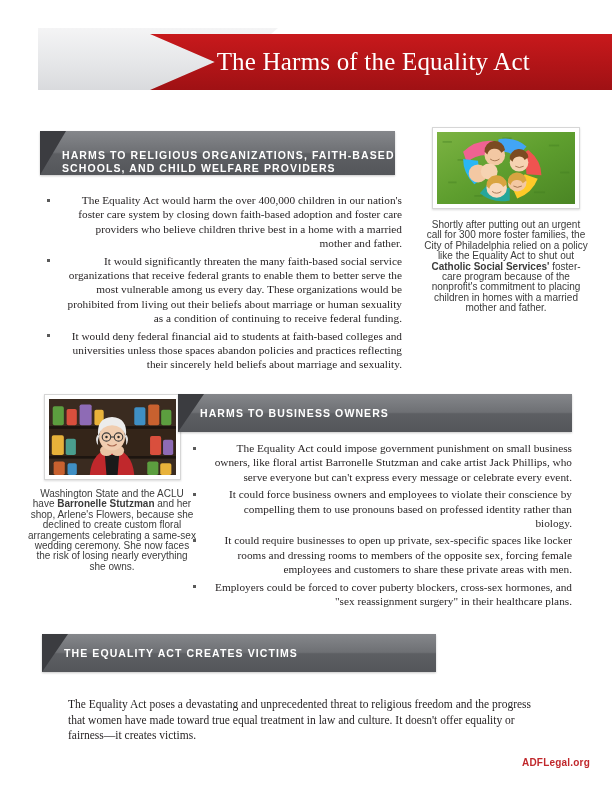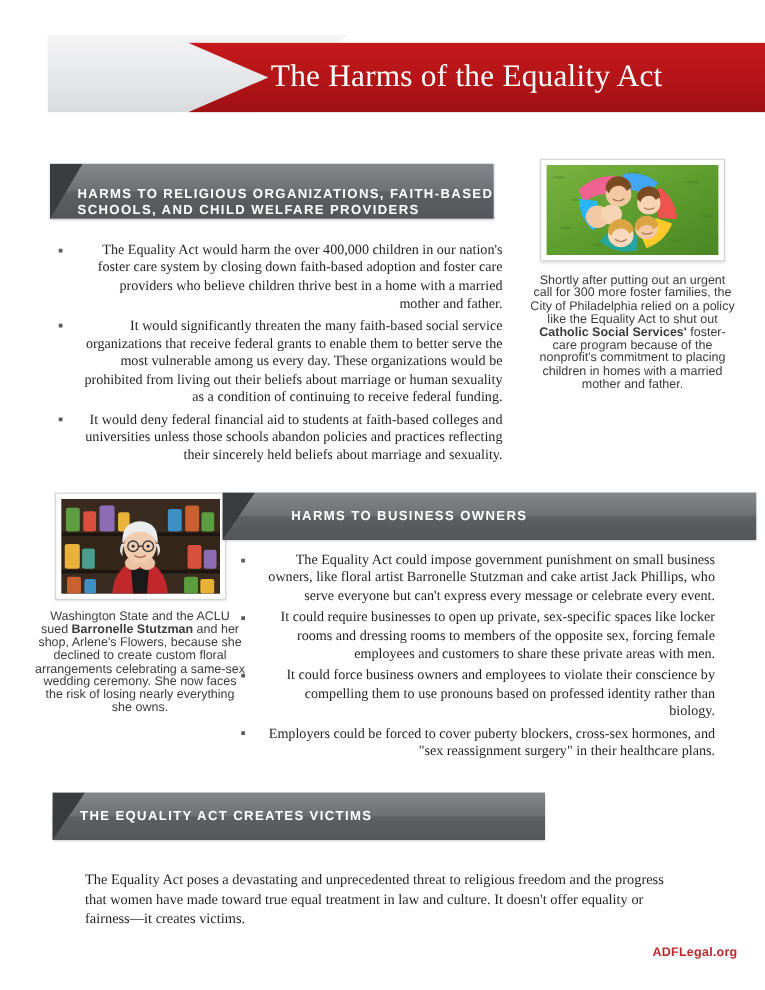--- a/index.html
+++ b/index.html
@@ -176,21 +176,21 @@
 </div>
 
 <div class="sec-bar tall" style="left:40px; top:131px; width:355px;align-items:flex-end;">
   <div class="notch"></div>
   <div class="sec-text">HARMS TO RELIGIOUS ORGANIZATIONS, FAITH-BASED SCHOOLS, AND CHILD WELFARE PROVIDERS</div>
 </div>
 
 <ul class="bullets" style="left:44px; top:193px; width:358px;">
   <li>The Equality Act would harm the over 400,000 children in our nation's foster care system by closing down faith-based adoption and foster care providers who believe children thrive best in a home with a married mother and father.</li>
   <li>It would significantly threaten the many faith-based social service organizations that receive federal grants to enable them to better serve the most vulnerable among us every day. These organizations would be prohibited from living out their beliefs about marriage or human sexuality as a condition of continuing to receive federal funding.</li>
-  <li>It would deny federal financial aid to students at faith-based colleges and universities unless those schools abandon policies and practices reflecting their sincerely held beliefs about marriage and sexuality.</li>
+  <li>It would deny federal financial aid to students at faith-based colleges and universities unless those spaces abandon policies and practices reflecting their sincerely held beliefs about marriage and sexuality.</li>
 </ul>
 
 <div class="photo" style="left:432px; top:127px; width:148px; height:82px;">
   <div class="frame">
     <svg class="kids-img" viewBox="0 0 148 80" preserveAspectRatio="none">
       <defs>
         <linearGradient id="grass" x1="0" y1="0" x2="1" y2="1">
           <stop offset="0%" stop-color="#7cb342"></stop>
           <stop offset="50%" stop-color="#5e9e2e"></stop>
           <stop offset="100%" stop-color="#4a8524"></stop>
@@ -305,32 +305,32 @@
       </g>
 
       <circle cx="62" cy="42" r="1.3" fill="#2a2a2a"></circle>
       <circle cx="75" cy="42" r="1.3" fill="#2a2a2a"></circle>
       <path d="M63 50 q5 4 10 0" stroke="#a9694f" stroke-width="1.2" fill="none"></path>
     </svg>
   </div>
 </div>
 
 <div class="caption" style="left:28px; top:489px; width:168px;">
-  <span>Washington State and the ACLU sued </span><b>Barronelle Stutzman</b><span> and her shop, Arlene's Flowers, because she declined to create custom floral arrangements celebrating a same-sex wedding ceremony. She now faces the risk of losing nearly everything she owns.</span>
-</div>
-
-<div class="sec-bar" style="left:178px; top:394px; width:394px;padding-left:33px;">
+  <span>Washington State and the ACLU have </span><b>Barronelle Stutzman</b><span> and her shop, Arlene's Flowers, because she declined to create custom floral arrangements celebrating a same-sex wedding ceremony. She now faces the risk of losing nearly everything she owns.</span>
+</div>
+
+<div class="sec-bar" style="left:178px; top:394px; width:394px;">
   <div class="notch"></div>
   <div class="sec-text">HARMS TO BUSINESS OWNERS</div>
 </div>
 
 <ul class="bullets" style="left:190px; top:441px; width:382px;">
   <li>The Equality Act could impose government punishment on small business owners, like floral artist Barronelle Stutzman and cake artist Jack Phillips, who serve everyone but can't express every message or celebrate every event.</li>
+  <li>It could force business owners and employees to violate their conscience by compelling them to use pronouns based on professed identity rather than biology.</li>
   <li>It could require businesses to open up private, sex-specific spaces like locker rooms and dressing rooms to members of the opposite sex, forcing female employees and customers to share these private areas with men.</li>
-  <li>It could force business owners and employees to violate their conscience by compelling them to use pronouns based on professed identity rather than biology.</li>
   <li>Employers could be forced to cover puberty blockers, cross-sex hormones, and "sex reassignment surgery" in their healthcare plans.</li>
 </ul>
 
 <div class="sec-bar" style="left:42px; top:634px; width:394px;">
   <div class="notch"></div>
   <div class="sec-text">THE EQUALITY ACT CREATES VICTIMS</div>
 </div>
 
 <div class="para" style="left:68px; top:684px; width:482px;margin-top:13px;">The Equality Act poses a devastating and unprecedented threat to religious freedom and the progress that women have made toward true equal treatment in law and culture. It doesn't offer equality or fairness—it creates victims.</div>
 

